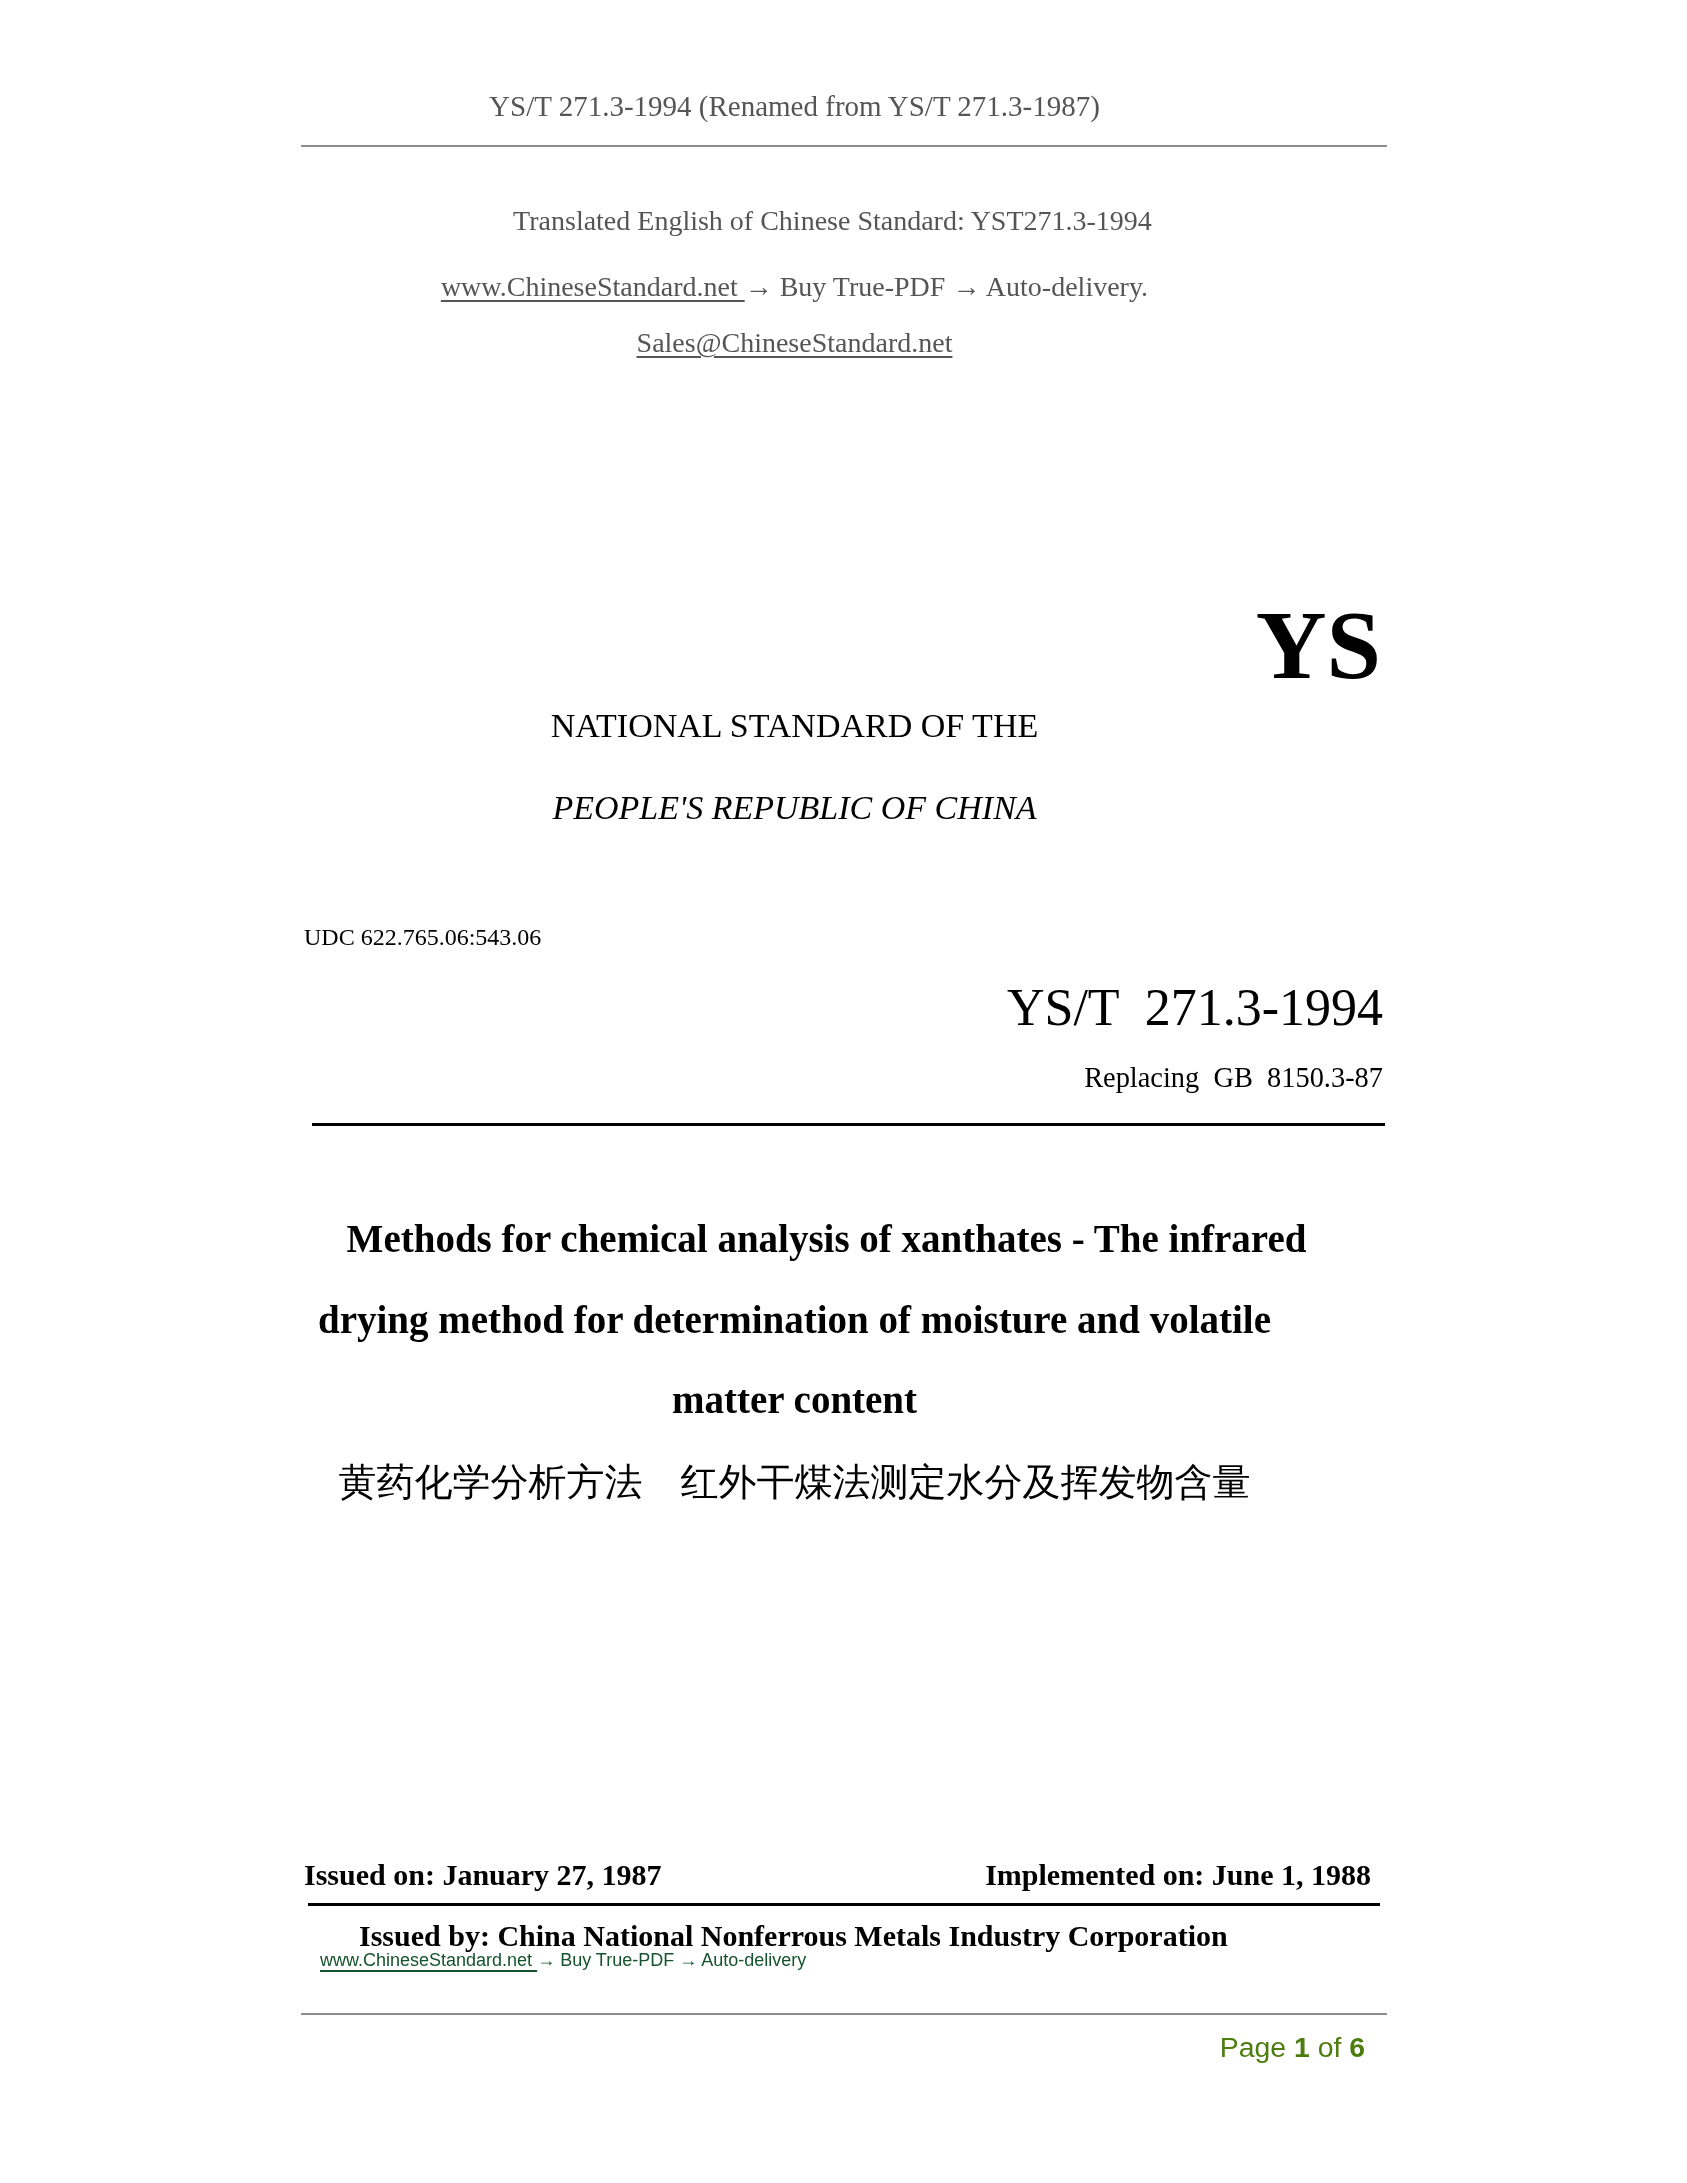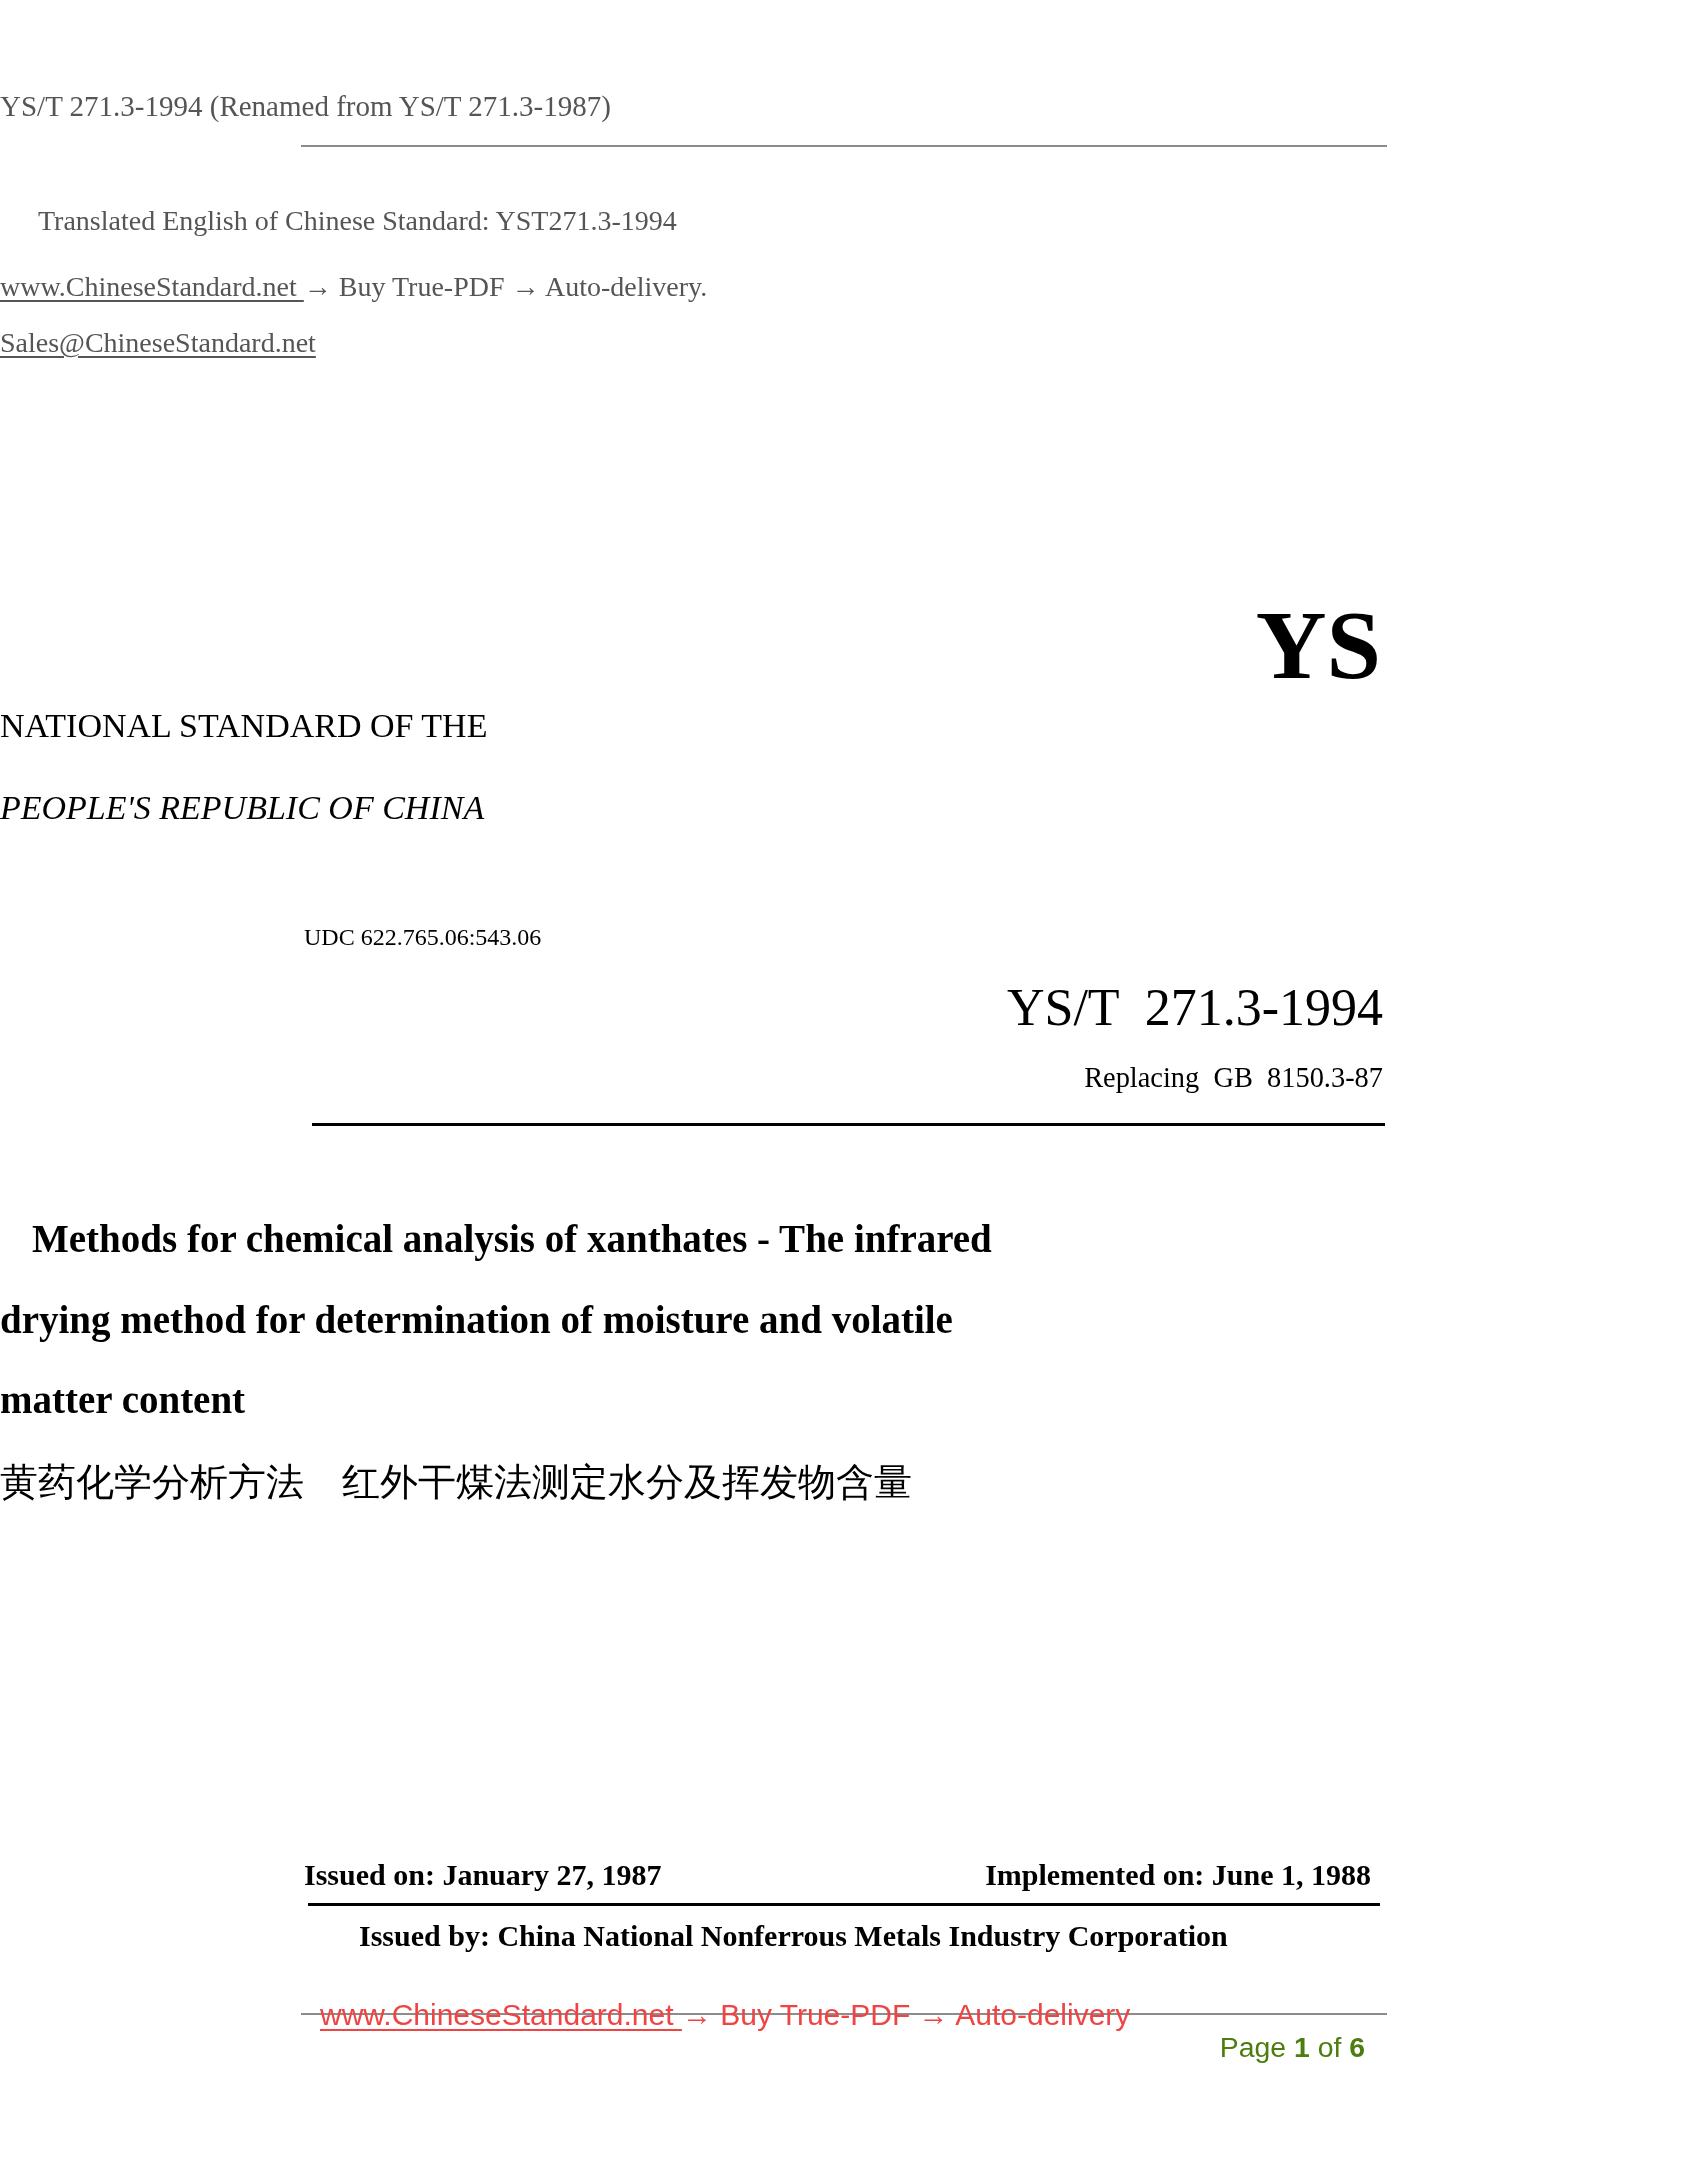--- a/index.html
+++ b/index.html
@@ -3,21 +3,21 @@
   <meta charset="utf-8">
   <style>
     html, body { margin: 0; padding: 0; background: #ffffff; }
     body { width: 1687px; height: 2183px; position: relative; overflow: hidden; }
     .abs { position: absolute; white-space: nowrap; }
     .serif { font-family: "Liberation Serif", "DejaVu Serif", serif; }
     .sans { font-family: "Liberation Sans", "DejaVu Sans", sans-serif; }
     .cjk { font-family: "DejaVu Sans", sans-serif; }
     .gray { color: #555555; }
     .black { color: #000000; }
-    .center { left: 0; width: 1589px; }
+    .center { left: 0; width: 1589px; text-align: center; }
     .rule-gray { position: absolute; height: 2px; background: #8c8c8c; }
     .rule-black { position: absolute; background: #000000; }
     a.link { color: inherit; text-decoration: underline; text-underline-offset: 4px; text-decoration-thickness: 2px; }
     .arrow { display: inline-block; }
     b.pg { font-weight: bold; }
   </style>
 </head>
 <body>
 
 <div class="abs serif gray center" style="top:90px; font-size:29px;">YS/T 271.3-1994 (Renamed from YS/T 271.3-1987)</div>
@@ -50,18 +50,18 @@
 
 <div class="abs cjk black center" style="top:1457px; font-size:38px;">黄药化学分析方法　红外干煤法测定水分及挥发物含量</div>
 
 <div class="abs serif black" style="left:304px; top:1858px; font-size:30px; font-weight:bold;">Issued on: January 27, 1987</div>
 <div class="abs serif black" style="right:316px; top:1858px; font-size:30px; font-weight:bold;">Implemented on: June 1, 1988</div>
 <div class="rule-black" style="left:308px; width:1072px; top:1903px; height:2.6px;"></div>
 <div class="abs serif black" style="left:359px; top:1919px; font-size:30px; font-weight:bold;text-align:right;">Issued by: China National Nonferrous Metals Industry Corporation</div>
 
 <div class="rule-gray" style="left:301px; width:1086px; top:2013px;"></div>
 
-<div class="abs sans" style="left:320px; top:1998px; font-size:30px; color:#ef4444;">
+<div class="abs sans" style="left:320px; top:1950px; font-size:18px; color:#14532d;">
   <a class="link">www.ChineseStandard.net </a><span class="arrow">→</span><span> Buy True-PDF </span><span class="arrow">→</span><span> Auto-delivery</span>
 </div>
 
 <div class="abs sans" style="right:322px; top:2031px; font-size:28.4px; color:#4d7c0f; white-space:pre;"><span>Page </span><b class="pg">1</b><span> of </span><b class="pg">6</b></div>
 
 
 </body></html>

